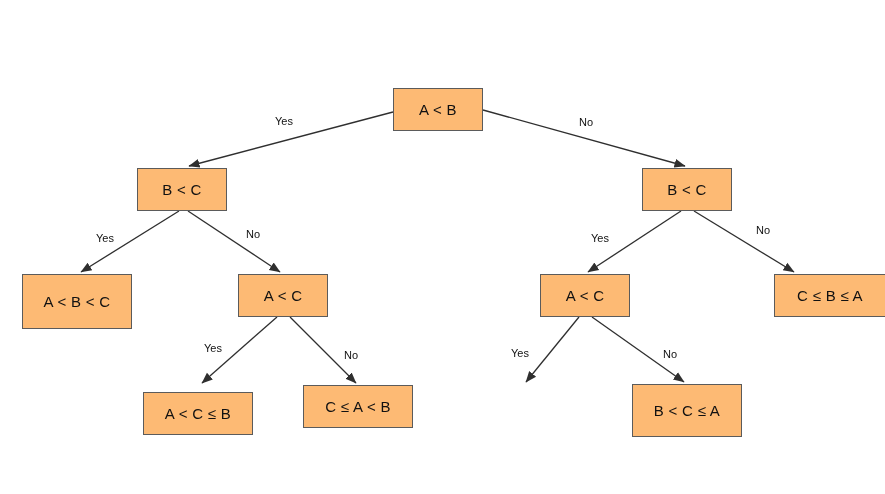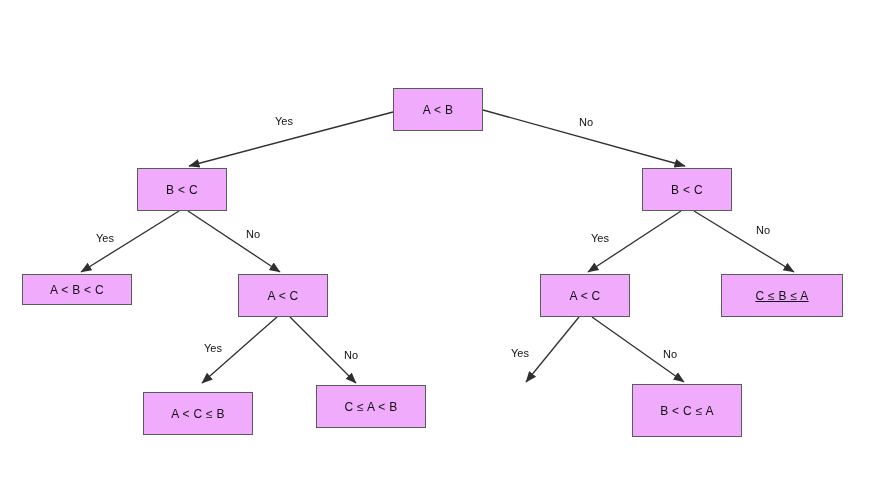--- a/index.html
+++ b/index.html
@@ -22,26 +22,26 @@
     width: 885px;
     height: 494px;
   }
   .edges-svg line {
     stroke: #2f2f2f;
     stroke-width: 1.3;
   }
   .node {
     position: absolute;
     box-sizing: border-box;
-    background: #f0abfc;
+    background: #fdba74;
     border: 1.5px solid #5b5b5b;
     display: flex;
     align-items: center;
     justify-content: center;
-    font-size: 12px;
+    font-size: 15px;
     color: #111111;
     letter-spacing: 0.3px;
     white-space: nowrap;
   }
   .edge-label {
     position: absolute;
     transform: translate(-50%, -50%);
     font-size: 11px;
     color: #111111;
     white-space: nowrap;
@@ -66,26 +66,26 @@
     <line x1="290" y1="317" x2="356" y2="383" marker-end="url(#arrow)"></line>
     <line x1="681" y1="211" x2="588" y2="272" marker-end="url(#arrow)"></line>
     <line x1="694" y1="211" x2="794" y2="272" marker-end="url(#arrow)"></line>
     <line x1="579" y1="317" x2="526" y2="382" marker-end="url(#arrow)"></line>
     <line x1="592" y1="317" x2="684" y2="382" marker-end="url(#arrow)"></line>
   </svg>
 
   <div class="node" style="left:393px; top:88px;  width:90px;  height:43px;">A &lt; B</div>
   <div class="node" style="left:137px; top:168px; width:90px;  height:43px;">B &lt; C</div>
   <div class="node" style="left:642px; top:168px; width:90px;  height:43px;">B &lt; C</div>
-  <div class="node" style="left:22px;  top:274px; width:110px; height:31px;">A &lt; B &lt; C</div>
+  <div class="node" style="left:22px;  top:274px; width:110px; height:55px;">A &lt; B &lt; C</div>
   <div class="node" style="left:238px; top:274px; width:90px;  height:43px;">A &lt; C</div>
   <div class="node" style="left:540px; top:274px; width:90px;  height:43px;">A &lt; C</div>
-  <div class="node" style="left:721px; top:274px; width:122px; height:43px;text-decoration:underline;">C ≤ B ≤ A</div>
+  <div class="node" style="left:774px; top:274px; width:112px; height:43px;">C ≤ B ≤ A</div>
   <div class="node" style="left:143px; top:385px; width:110px; height:43px;margin-top:7px;">A &lt; C ≤ B</div>
-  <div class="node" style="left:316px; top:385px; width:110px; height:43px;">C ≤ A &lt; B</div>
+  <div class="node" style="left:303px; top:385px; width:110px; height:43px;">C ≤ A &lt; B</div>
   <div class="node" style="left:632px; top:384px; width:110px; height:53px;">B &lt; C ≤ A</div>
 
   <span class="edge-label" style="left:284px; top:121px;">Yes</span>
   <span class="edge-label" style="left:586px; top:122px;">No</span>
   <span class="edge-label" style="left:105px; top:238px;">Yes</span>
   <span class="edge-label" style="left:253px; top:234px;">No</span>
   <span class="edge-label" style="left:213px; top:348px;">Yes</span>
   <span class="edge-label" style="left:351px; top:355px;">No</span>
   <span class="edge-label" style="left:600px; top:238px;">Yes</span>
   <span class="edge-label" style="left:763px; top:230px;">No</span>

